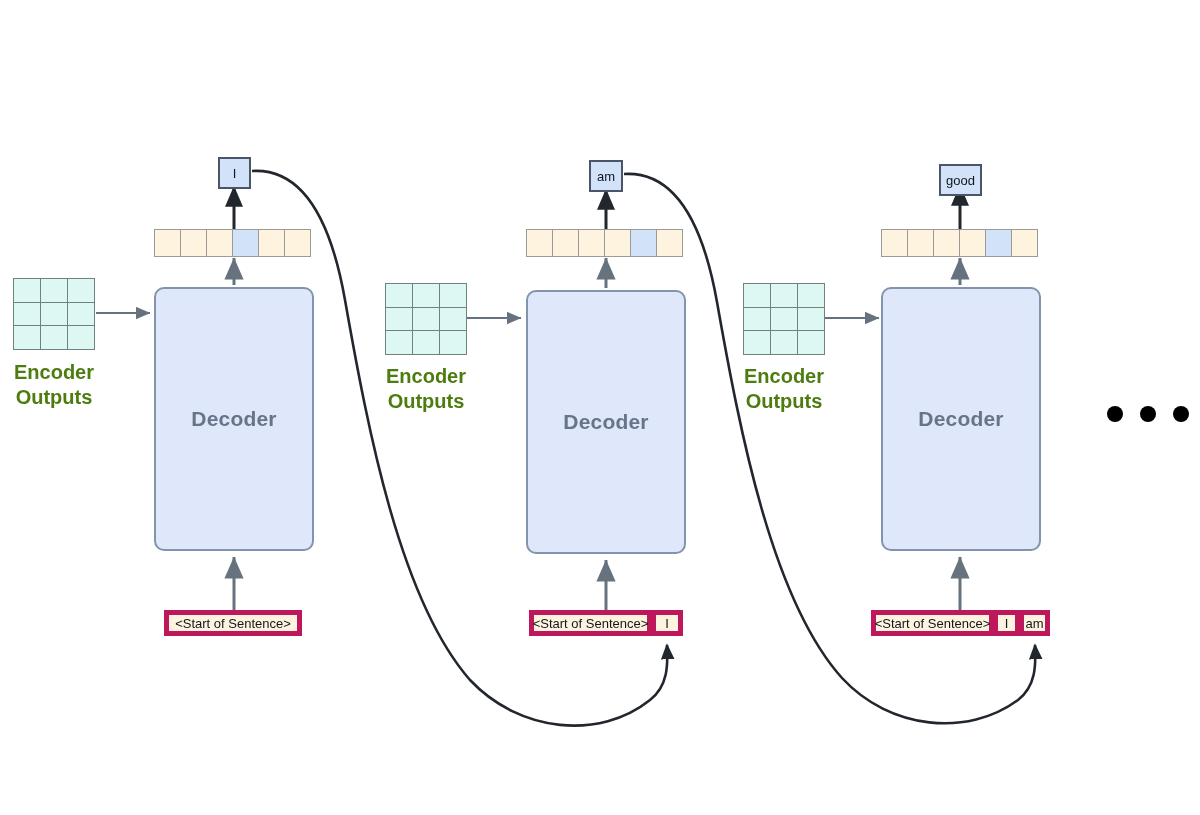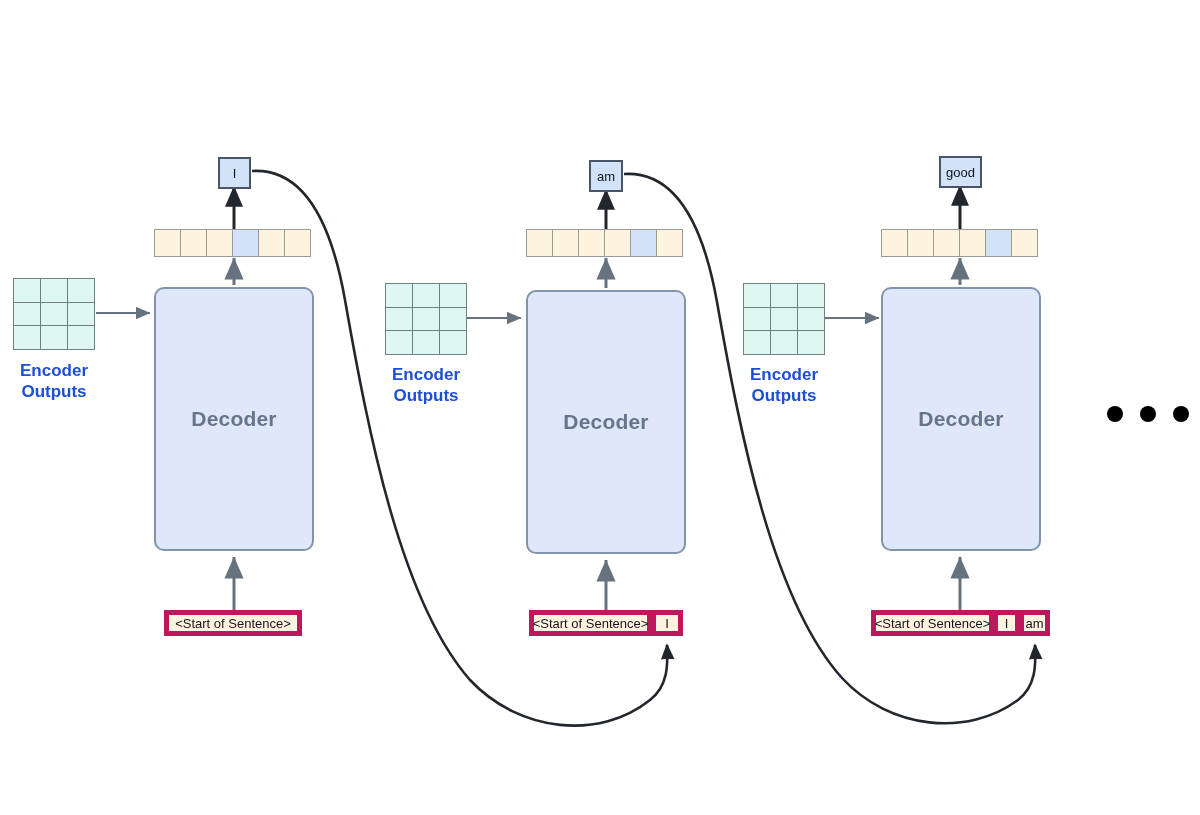--- a/index.html
+++ b/index.html
@@ -51,23 +51,23 @@
     background: #70817f;
     border: 1px solid #70817f;
     gap: 1px;
     box-sizing: border-box;
   }
   .enc-cell {
     background: #ddf7f2;
   }
   .enc-label {
     position: absolute;
-    font-size: 17px;
+    font-size: 20px;
     font-weight: bold;
-    color: #1d4ed8;
+    color: #4d7c0f;
     text-align: center;
     line-height: 1.25;
     white-space: pre-line;
   }
   
   .vec {
     position: absolute;
     display: flex;
     box-sizing: border-box;
   }
@@ -258,21 +258,21 @@
 
   <div class="vec" style="left:881px; top:229px; width:159px; height:28px;">
     <div class="vec-cell" style="width:27px;"></div>
     <div class="vec-cell" style="width:27px;"></div>
     <div class="vec-cell" style="width:27px;"></div>
     <div class="vec-cell" style="width:27px;"></div>
     <div class="vec-cell hl" style="width:27px;"></div>
     <div class="vec-cell" style="width:27px;"></div>
   </div>
 
-  <div class="token-box" style="left:939px; top:156px; width:43px; height:32px;">good</div>
+  <div class="token-box" style="left:939px; top:164px; width:43px; height:32px;">good</div>
 
   <div class="seq" style="left:871px; top:610px;">
     <div class="seq-cell" style="width:123px; padding:0;">&lt;Start of Sentence&gt;</div>
     <div class="seq-cell" style="width:27px; padding:0;">I</div>
     <div class="seq-cell" style="width:31px; padding:0;">am</div>
   </div>
 
   <div class="dots" style="left:1107px; top:406px;">
     <div class="dot"></div>
     <div class="dot"></div>

